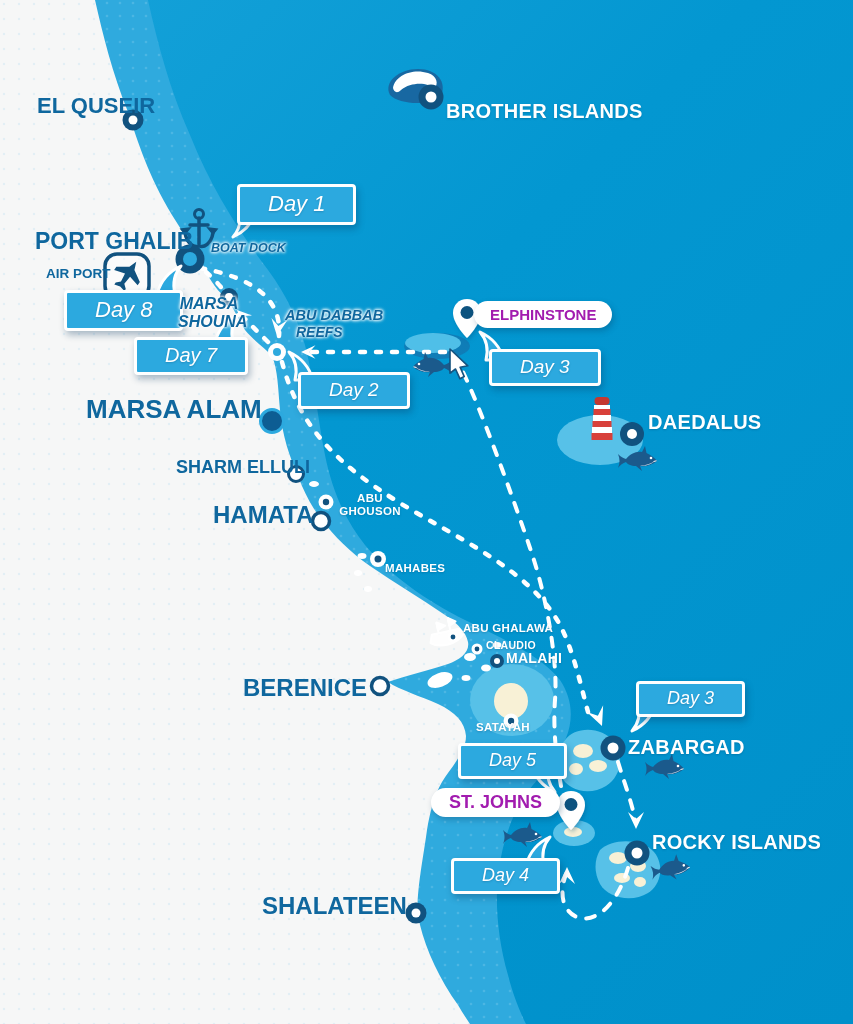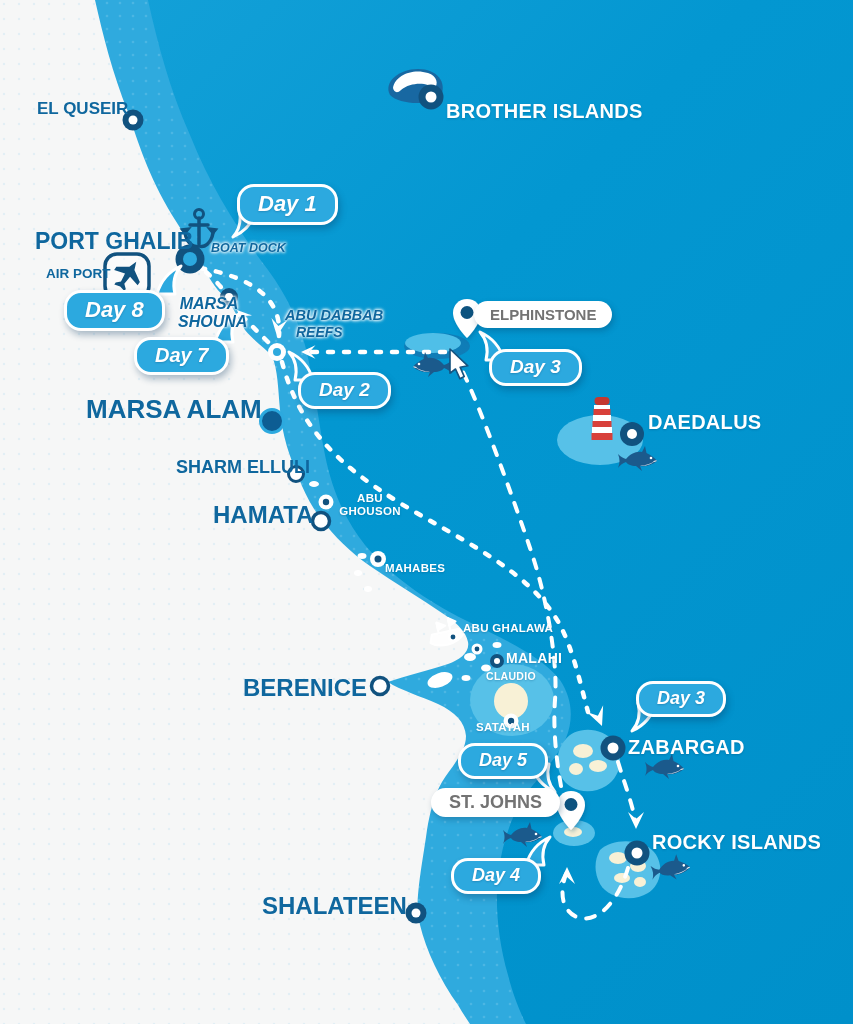--- a/index.html
+++ b/index.html
@@ -5,25 +5,25 @@
   html,body{margin:0;padding:0;}
   #stage{position:relative;width:853px;height:1024px;overflow:hidden;
     background:linear-gradient(135deg,#16a2d9 0%,#0397d1 40%,#0090ca 100%);
     font-family:"Liberation Sans",sans-serif;}
   #map{position:absolute;left:0;top:0;}
   .lbl{position:absolute;font-weight:bold;white-space:nowrap;}
   .town{color:#0F679E;}
   .sea{color:#fff;text-shadow:0 1px 2px rgba(0,60,100,.28);letter-spacing:.3px;}
   .glow{text-shadow:0 0 3px #fff,0 0 3px #fff,0 0 4px #fff;font-style:italic;}
   .wrap{white-space:normal;line-height:1.15;text-align:center;}
-  .bubble{position:absolute;background:#2CA9DF;border:3px solid #fff;border-radius:17px;
-    color:#fff;font-weight:bold;font-style:italic;padding:4px 18px 5px;
+  .bubble{position:absolute;background:#2CA9DF;border:3px solid #fff;border-radius:4px;
+    color:#fff;font-weight:normal;font-style:italic;padding:4px 28px 5px;
     box-shadow:2px 4px 7px rgba(8,56,94,.33);text-shadow:0 1px 2px rgba(0,50,90,.25);
     white-space:nowrap;}
-  .pill{position:absolute;background:#fff;color:#737373;font-weight:bold;border-radius:999px;
+  .pill{position:absolute;background:#fff;color:#a21caf;font-weight:bold;border-radius:999px;
     box-shadow:2px 3px 6px rgba(8,56,94,.30);white-space:nowrap;}
   .tail{position:absolute;width:34px;height:34px;}
   .tail path{fill:#2CA9DF;stroke:#fff;stroke-width:3;stroke-linejoin:round;}
   .flipX{transform:scaleX(-1);} .flipY{transform:scaleY(-1);} .flipXY{transform:scale(-1,-1);}
 </style>
 </head>
 <body>
 
 <div id="stage">
 
@@ -295,37 +295,37 @@
 <div class="bubble" style="left:134px;top:337px;font-size:20px">Day 7</div>
 <div class="bubble" style="left:298px;top:372px;font-size:19px">Day 2</div>
 <div class="bubble" style="left:489px;top:349px;font-size:19px">Day 3</div>
 <div class="bubble" style="left:636px;top:681px;font-size:18px">Day 3</div>
 <div class="bubble" style="left:458px;top:743px;font-size:18px">Day 5</div>
 <div class="bubble" style="left:451px;top:858px;font-size:18px">Day 4</div>
 
 <div class="pill" style="left:474px;top:301px;font-size:15px;padding:5px 16px">ELPHINSTONE</div>
 <div class="pill" style="left:431px;top:788px;font-size:18px;padding:4px 18px">ST. JOHNS</div>
 
-<div class="lbl town" style="left:37px;top:99px;font-size:17px">EL QUSEIR</div>
+<div class="lbl town" style="left:37px;top:93px;font-size:22px">EL QUSEIR</div>
 <div class="lbl town" style="left:35px;top:228px;font-size:23px">PORT GHALIB</div>
 <div class="lbl town glow" style="left:211px;top:241px;font-size:12.5px">BOAT DOCK</div>
 <div class="lbl town" style="left:46px;top:266px;font-size:13.5px">AIR PORT</div>
 <div class="lbl town glow wrap" style="left:178px;top:295px;font-size:16px;width:62px;text-align:center;white-space:normal">MARSA SHOUNA</div>
 <div class="lbl town glow" style="left:285px;top:307px;font-size:14.5px">ABU DABBAB</div>
 <div class="lbl town glow" style="left:296px;top:324px;font-size:14px;font-style:italic">REEFS</div>
 <div class="lbl town" style="left:86px;top:394px;font-size:26px">MARSA ALAM</div>
 <div class="lbl town" style="left:176px;top:457px;font-size:18px">SHARM ELLULI</div>
 <div class="lbl town" style="left:213px;top:501px;font-size:24px">HAMATA</div>
 <div class="lbl town" style="left:243px;top:674px;font-size:24px">BERENICE</div>
 <div class="lbl town" style="left:262px;top:892px;font-size:24px">SHALATEEN</div>
 
 <div class="lbl sea" style="left:446px;top:100px;font-size:20px">BROTHER ISLANDS</div>
 <div class="lbl sea" style="left:648px;top:411px;font-size:20px">DAEDALUS</div>
 <div class="lbl sea wrap" style="left:338px;top:492px;font-size:11.5px;width:64px;white-space:normal">ABU GHOUSON</div>
 <div class="lbl sea" style="left:385px;top:562px;font-size:11.5px">MAHABES</div>
 <div class="lbl sea" style="left:463px;top:622px;font-size:11.5px">ABU GHALAWA</div>
-<div class="lbl sea" style="left:486px;top:670px;font-size:10.5px">CLAUDIO</div>
+<div class="lbl sea" style="left:486px;top:639px;font-size:10.5px">CLAUDIO</div>
 <div class="lbl sea" style="left:506px;top:650px;font-size:14px">MALAHI</div>
 <div class="lbl sea" style="left:476px;top:721px;font-size:11.5px">SATAYAH</div>
 <div class="lbl sea" style="left:628px;top:736px;font-size:20px">ZABARGAD</div>
 <div class="lbl sea" style="left:652px;top:831px;font-size:20px">ROCKY ISLANDS</div>
 
 </div>
 
 </body></html>

